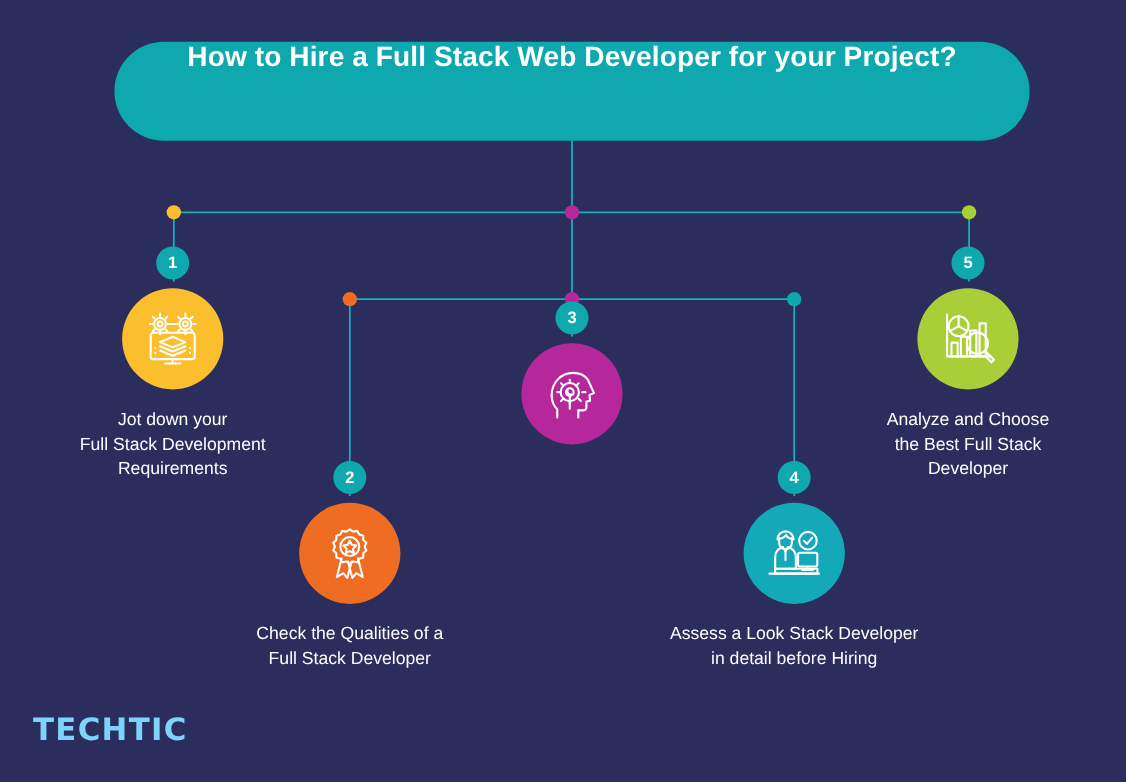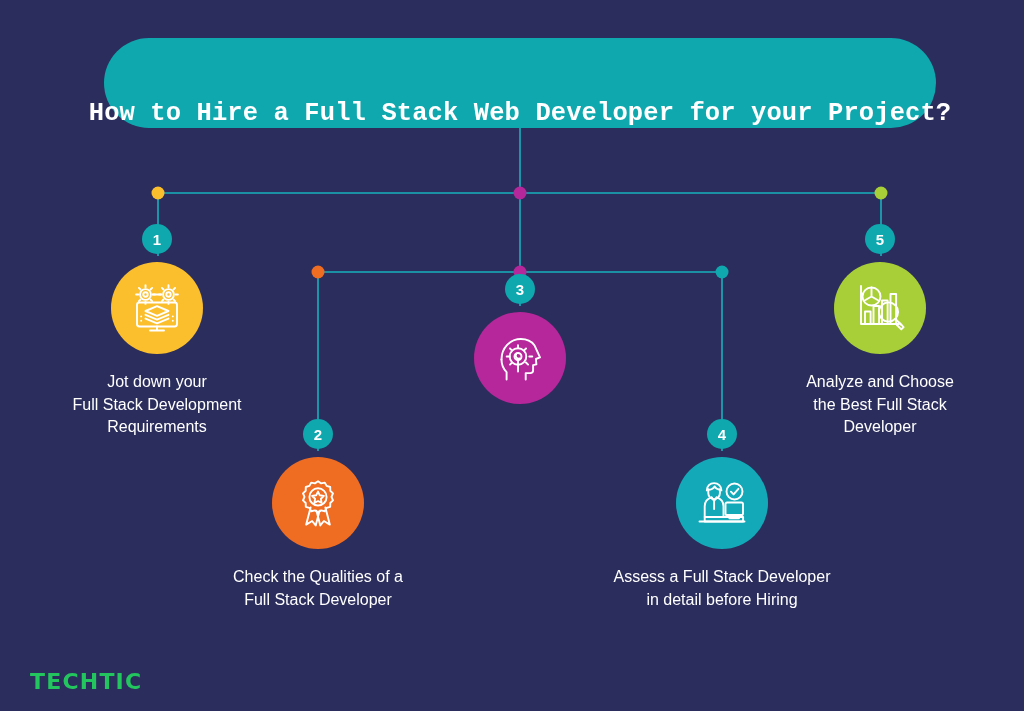--- a/index.html
+++ b/index.html
@@ -15,21 +15,21 @@
     background: #2b2d5c;
   }
 
   
   .title-banner {
     position: absolute;
     left: 104px; top: 38px;
     width: 832px; height: 90px;
     background: #0fa8ae;
     border-radius: 45px;
-    display: flex; align-items: flex-end; justify-content: center; font-family: Liberation Mono, monospace;
+    display: flex; align-items: flex-start; justify-content: center;
   }
   .title-text {
     color: #ffffff;
     font-size: 25.5px;
     font-weight: bold;
     letter-spacing: 0.1px;
     text-align: center;
     white-space: nowrap;
   }
 
@@ -86,23 +86,23 @@
   
   #step-1 { left: 27px;  top: 262px; }
   #step-2 { left: 188px; top: 457px; }
   #step-3 { left: 390px; top: 312px; }
   #step-4 { left: 592px; top: 457px; }
   #step-5 { left: 750px; top: 262px; }
 
   
   .logo {
     position: absolute;
-    left: 30px; top: 669px;
-    color: #22c55e;
-    font-size: 22px;
+    left: 30px; top: 647px;
+    color: #7dd3fc;
+    font-size: 28px;
     font-weight: bold;
     letter-spacing: 1.2px;
     font-family: "DejaVu Sans", sans-serif;
   }
 </style>
 </head>
 <body>
 
 <div id="stage">
 
@@ -231,21 +231,21 @@
           <path d="M39.2 38v3.2M34.4 41.2h9.6"></path>
 
           <path d="M4.5 44.5h45"></path>
           <path d="M9.7 40h38.4v4.5H9.7z"></path>
 
           <circle cx="39.5" cy="14.5" r="8"></circle>
           <path d="M35.9 14.7 38.6 17.4 43.4 11.8"></path>
         </g>
       </svg>
     </div>
-    <div class="step-label">Assess a Full Stack Developer
+    <div class="step-label">Assess a Look Stack Developer
 in detail before Hiring</div>
   </div>
 
   <div class="step" id="step-5">
     <div class="bubble" style="background:#a8cf38">
       <div class="badge">5</div>
       <svg width="52" height="50" viewBox="0 0 52 50">
         <g fill="none" stroke="#ffffff" stroke-width="1.9" stroke-linejoin="round" stroke-linecap="round">
 
           <path d="M7 3v38h38"></path>

